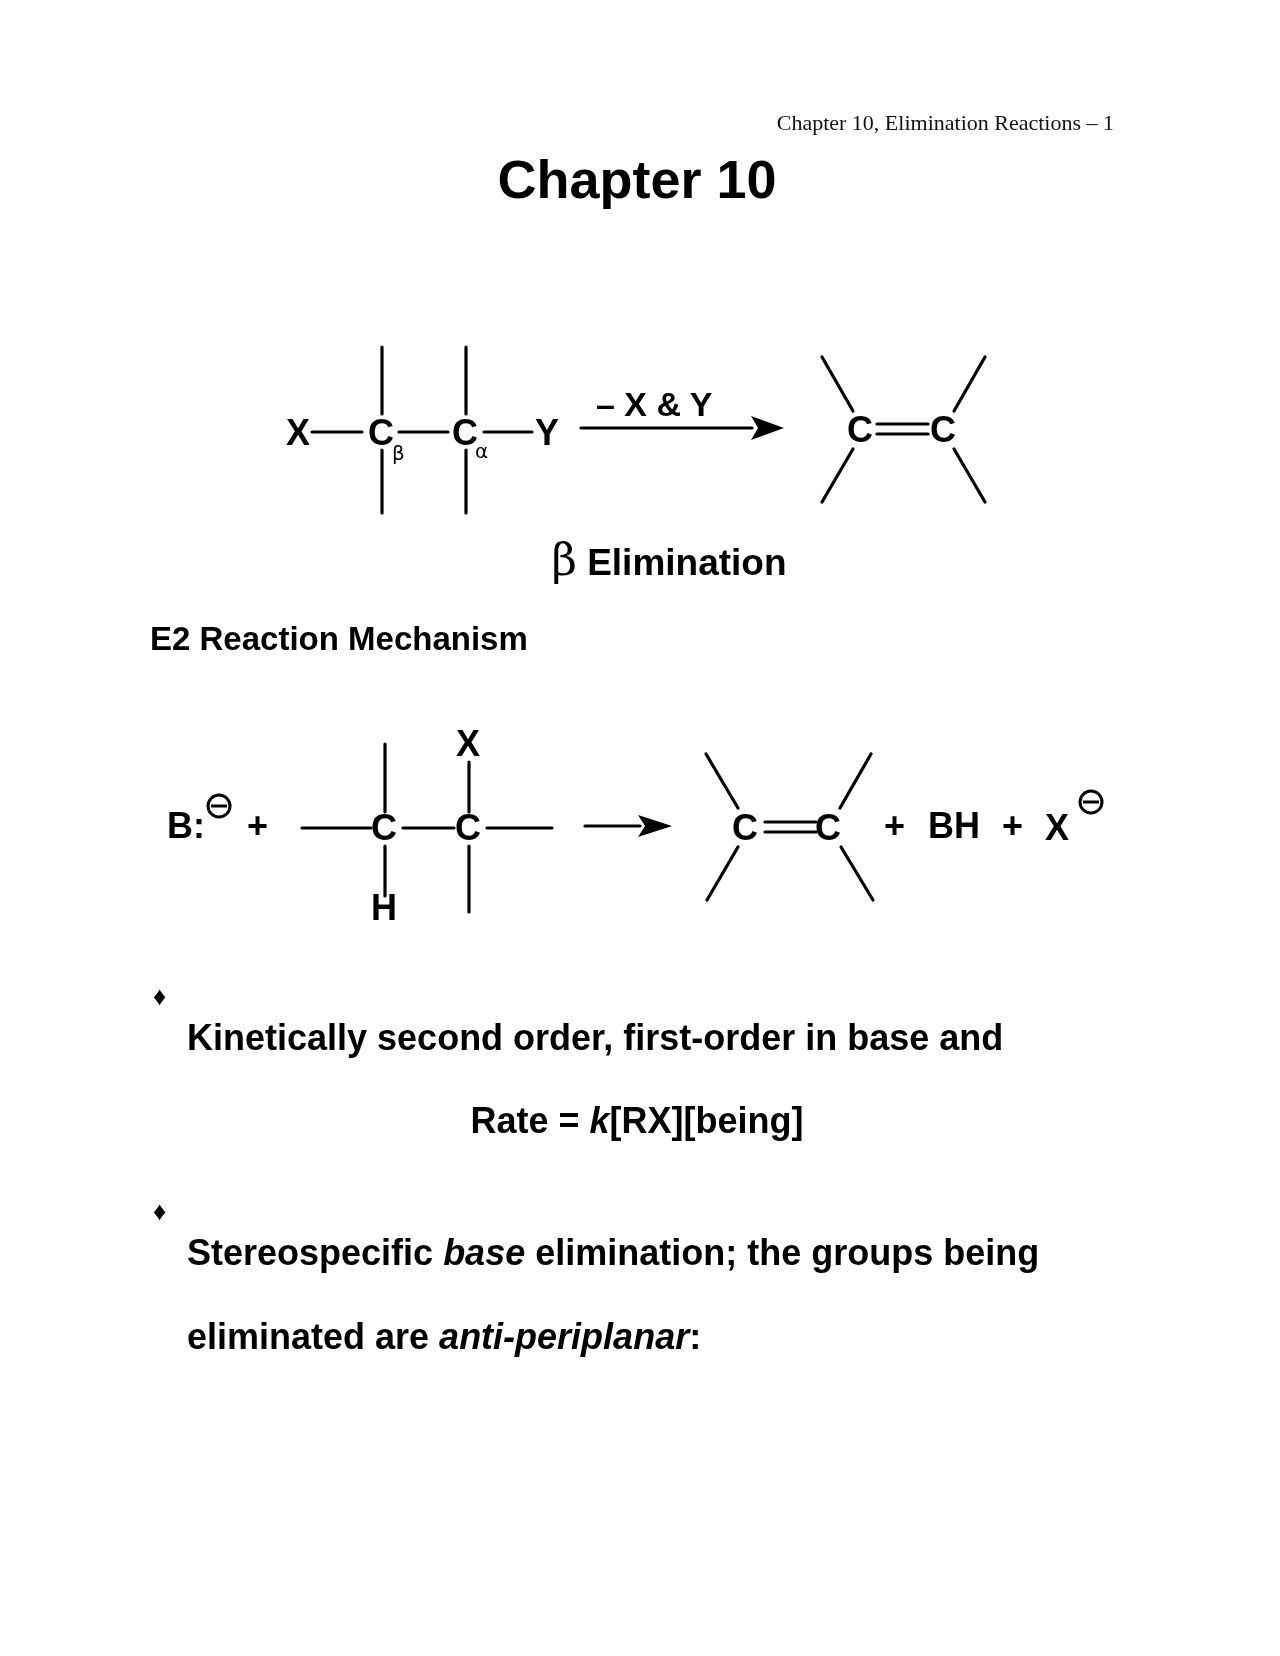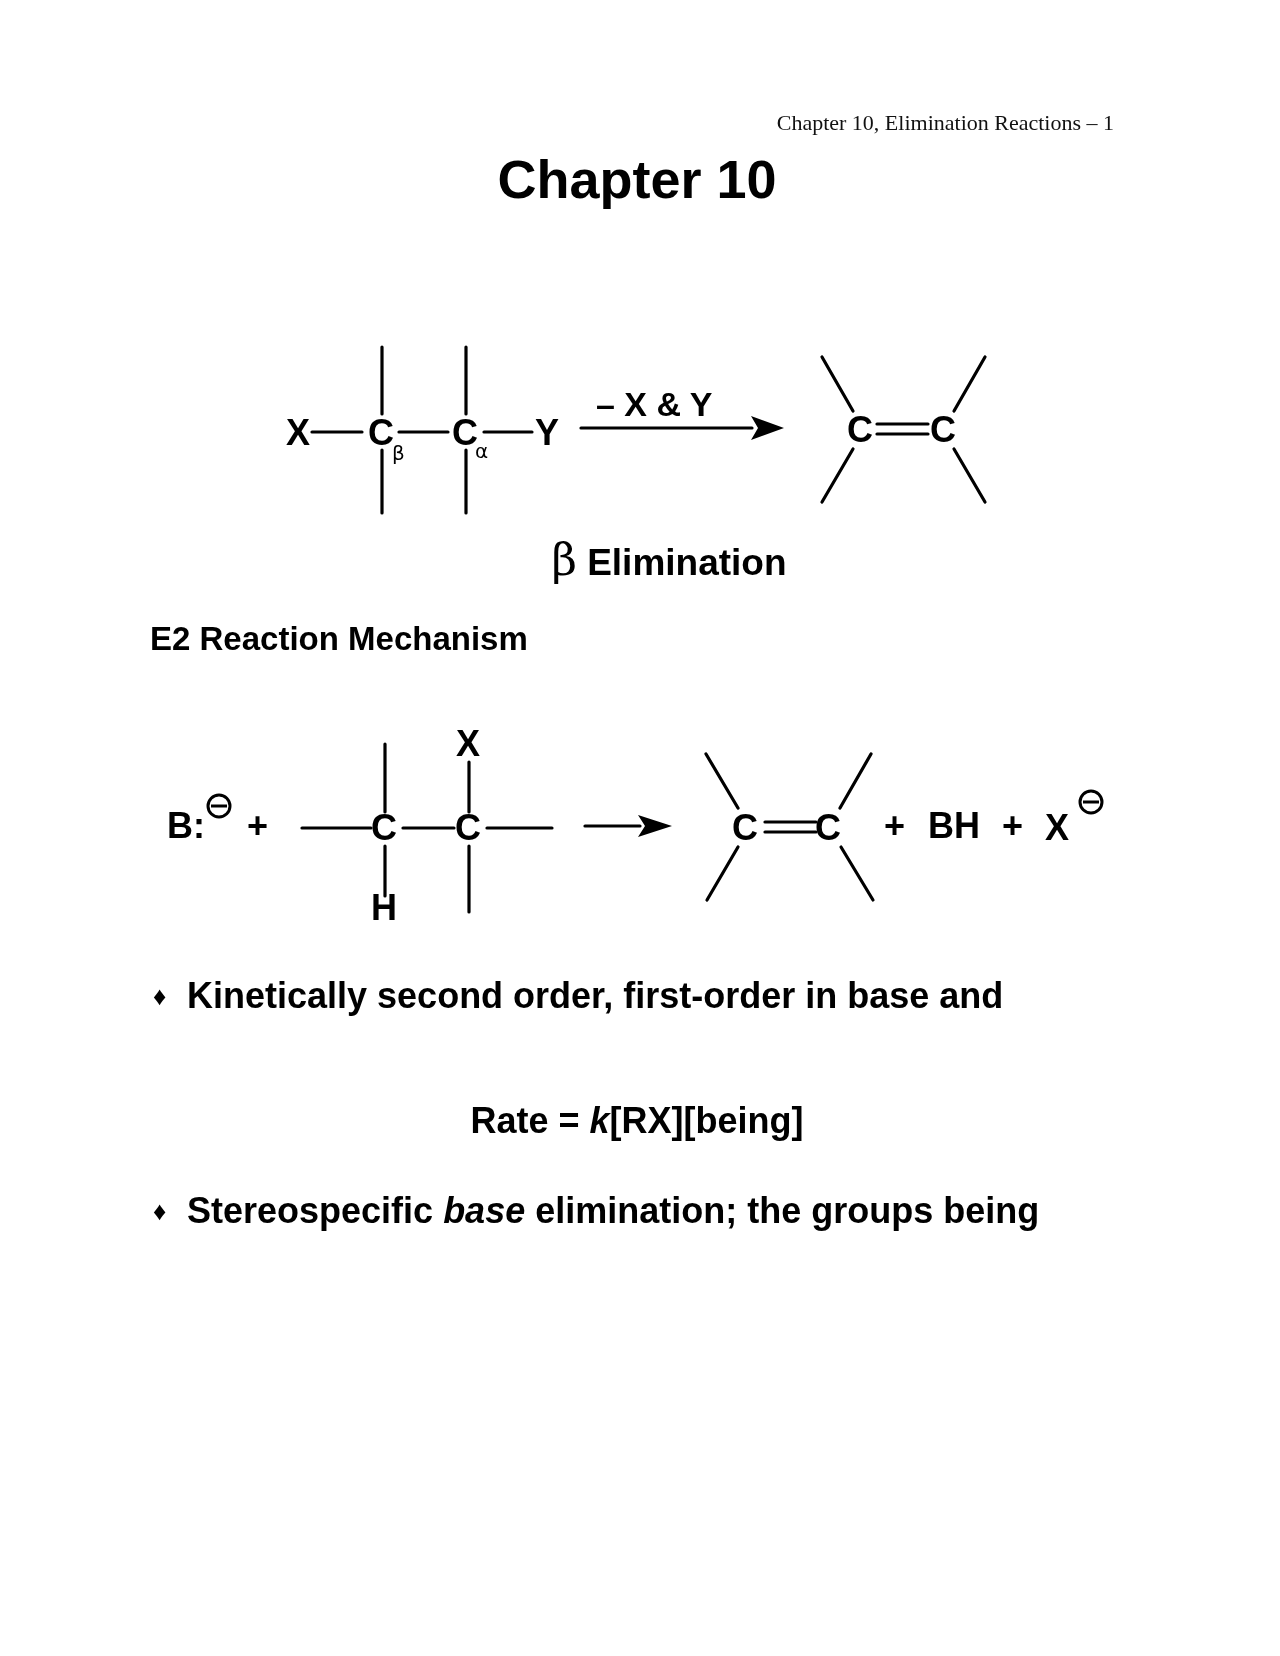--- a/index.html
+++ b/index.html
@@ -26,21 +26,21 @@
       padding-left: 32px;
     }
     .caption .beta { font-family: "DejaVu Serif", "Liberation Serif", serif; font-weight: normal; font-size: 44px; }
     .h2 {
       left: 150px; top: 620px; font-size: 33px; white-space: nowrap;
     }
     .bullet {
       left: 153px; font-size: 36px; line-height: 42px; width: 960px;
     }
     .bullet .mark { position: absolute; left: 0; top: 0; font-size: 26px; line-height: 42px; }
-    .bullet .text { margin-left: 34px; display: block; }
+    .bullet .text { margin-left: 34px; display: block; margin-top: 42px; }
     .rate { left: 0; width: 1274px; text-align: center; top: 1100px; font-size: 36px; line-height: 42px; }
     i, .ital { font-style: italic; }
   </style>
 </head>
 <body>
 
 <div class="abs header">Chapter 10, Elimination Reactions – 1</div>
 
 <div class="abs title">
   <div>Chapter 10</div>
@@ -149,13 +149,14 @@
   <span class="text">Kinetically second order, first-order in base and</span>
 </div>
 
 <div class="abs rate sans">
   <span>Rate = </span><span class="ital">k</span><span>[RX][being]</span>
 </div>
 
 <div class="abs bullet sans" style="top:1190px;">
   <span class="mark">♦</span>
   <span class="text"><span>Stereospecific </span><i>base</i><span> elimination; the groups being</span></span>
+  <span class="text"><span>eliminated are </span><i>anti-periplanar</i><span>:</span></span>
 </div>
 
 </body></html>

